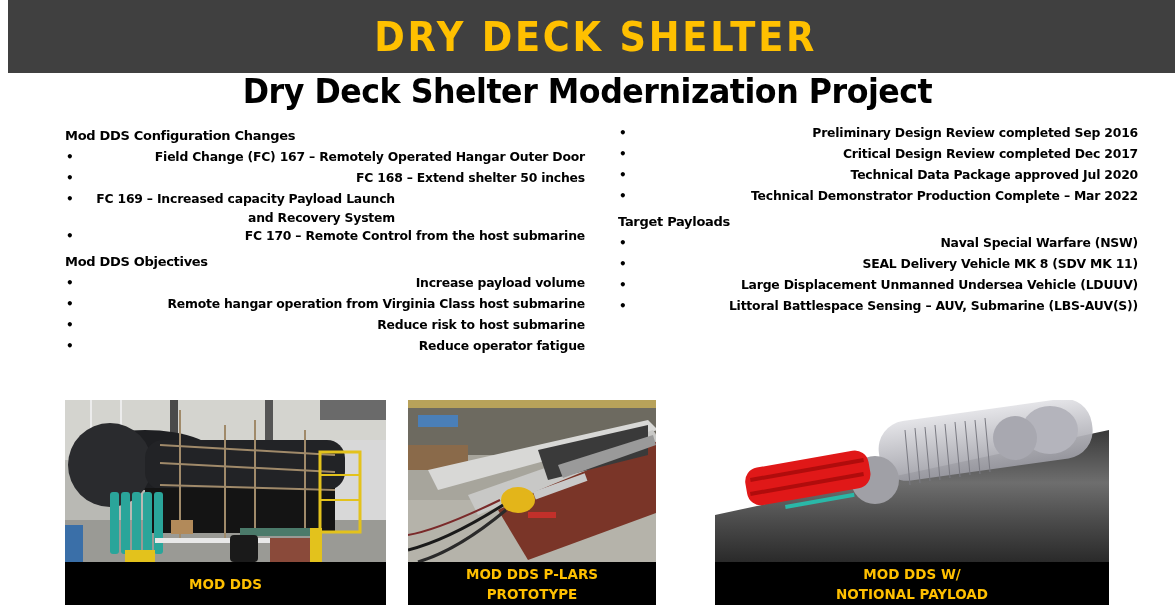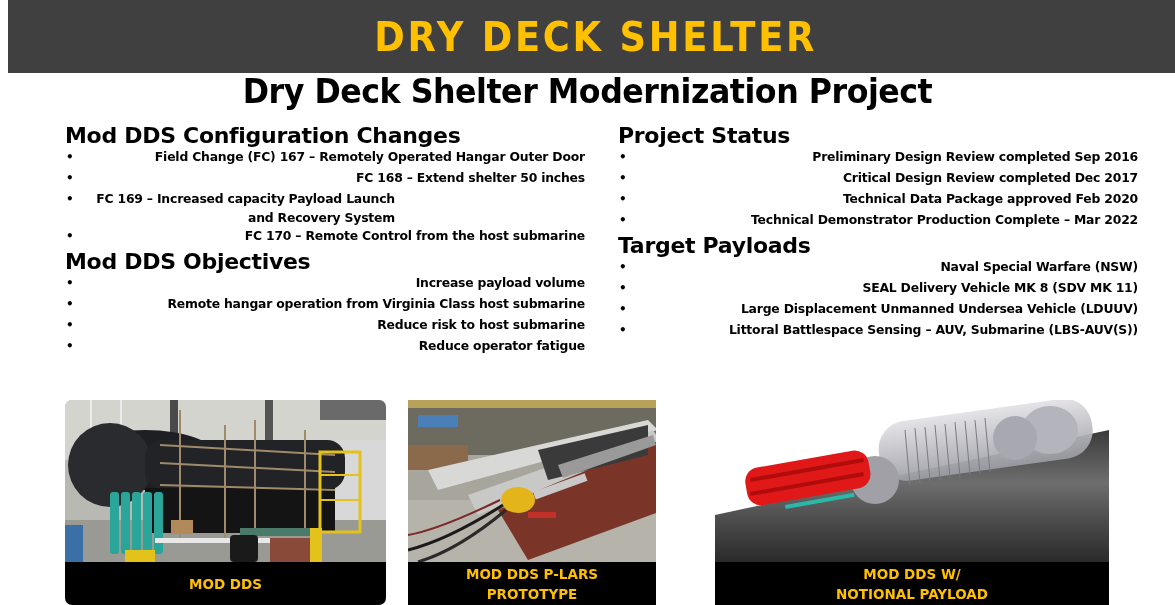--- a/index.html
+++ b/index.html
@@ -19,21 +19,21 @@
       position: absolute; left: 0; top: 72px; width: 1175px; text-align: center;
       font-family: "DejaVu Sans", sans-serif; font-weight: bold; font-size: 33px;
       letter-spacing: -0.5px; transform: scaleX(0.96);
     }
 
     .col { position: absolute; top: 124px; }
     .col-left { left: 65px; width: 520px; }
     .col-right { left: 618px; width: 520px; }
 
     .section-heading {
-      font-family: "DejaVu Sans", sans-serif; font-weight: bold; font-size: 22px;
+      font-family: "DejaVu Sans", sans-serif; font-weight: bold; font-size: 13px;
       height: 24px; line-height: 24px; letter-spacing: -0.3px;
     }
     ul.bullets { list-style: none; margin-bottom: 2px; }
     ul.bullets li {
       position: relative; padding-left: 16px; font-family: "DejaVu Sans", sans-serif;
       font-weight: bold; font-size: 12.4px; line-height: 18.5px; min-height: 21px;
       letter-spacing: -0.2px;
       text-align: right;
     }
     ul.bullets li::before {
@@ -44,21 +44,21 @@
     .photo {
       position: absolute; top: 400px; height: 205px; overflow: hidden;
     }
     .photo-img { position: absolute; left: 0; top: 0; width: 100%; height: 162px; overflow: hidden; }
     .photo-caption {
       position: absolute; left: 0; bottom: 0; width: 100%; height: 43px; background: #000;
       color: #FFC000; display: flex; align-items: center; justify-content: center;
       text-align: center; font-family: "DejaVu Sans", sans-serif; font-weight: bold;
       font-size: 13.5px; line-height: 20px; white-space: pre-line;
     }
-    .photo-1 { left: 65px; width: 321px; border-radius: 7px; }
+    .photo-1 { left: 65px; width: 321px; }
     .photo-2 { left: 408px; width: 248px; }
     .photo-3 { left: 715px; width: 394px; }
   </style>
 </head>
 <body>
 
 <div class="banner">
   <div class="banner-title">DRY DECK SHELTER</div>
 </div>
 
@@ -75,25 +75,24 @@
   <div class="section-heading">Mod DDS Objectives</div>
   <ul class="bullets">
     <li>Increase payload volume</li>
     <li>Remote hangar operation from Virginia Class host submarine</li>
     <li>Reduce risk to host submarine</li>
     <li>Reduce operator fatigue</li>
   </ul>
 </div>
 
 <div class="col col-right">
-  <div class="section-heading">Project Status</div>
   <ul class="bullets">
     <li>Preliminary Design Review completed Sep 2016</li>
     <li>Critical Design Review completed Dec 2017</li>
-    <li>Technical Data Package approved  Feb 2020</li>
+    <li>Technical Data Package approved  Jul 2020</li>
     <li>Technical Demonstrator Production Complete – Mar 2022</li>
   </ul>
   <div class="section-heading">Target Payloads</div>
   <ul class="bullets">
     <li>Naval Special Warfare (NSW)</li>
     <li>SEAL Delivery Vehicle MK 8  (SDV MK 11)</li>
     <li>Large Displacement Unmanned Undersea Vehicle (LDUUV)</li>
     <li>Littoral Battlespace Sensing – AUV, Submarine (LBS-AUV(S))</li>
   </ul>
 </div>

